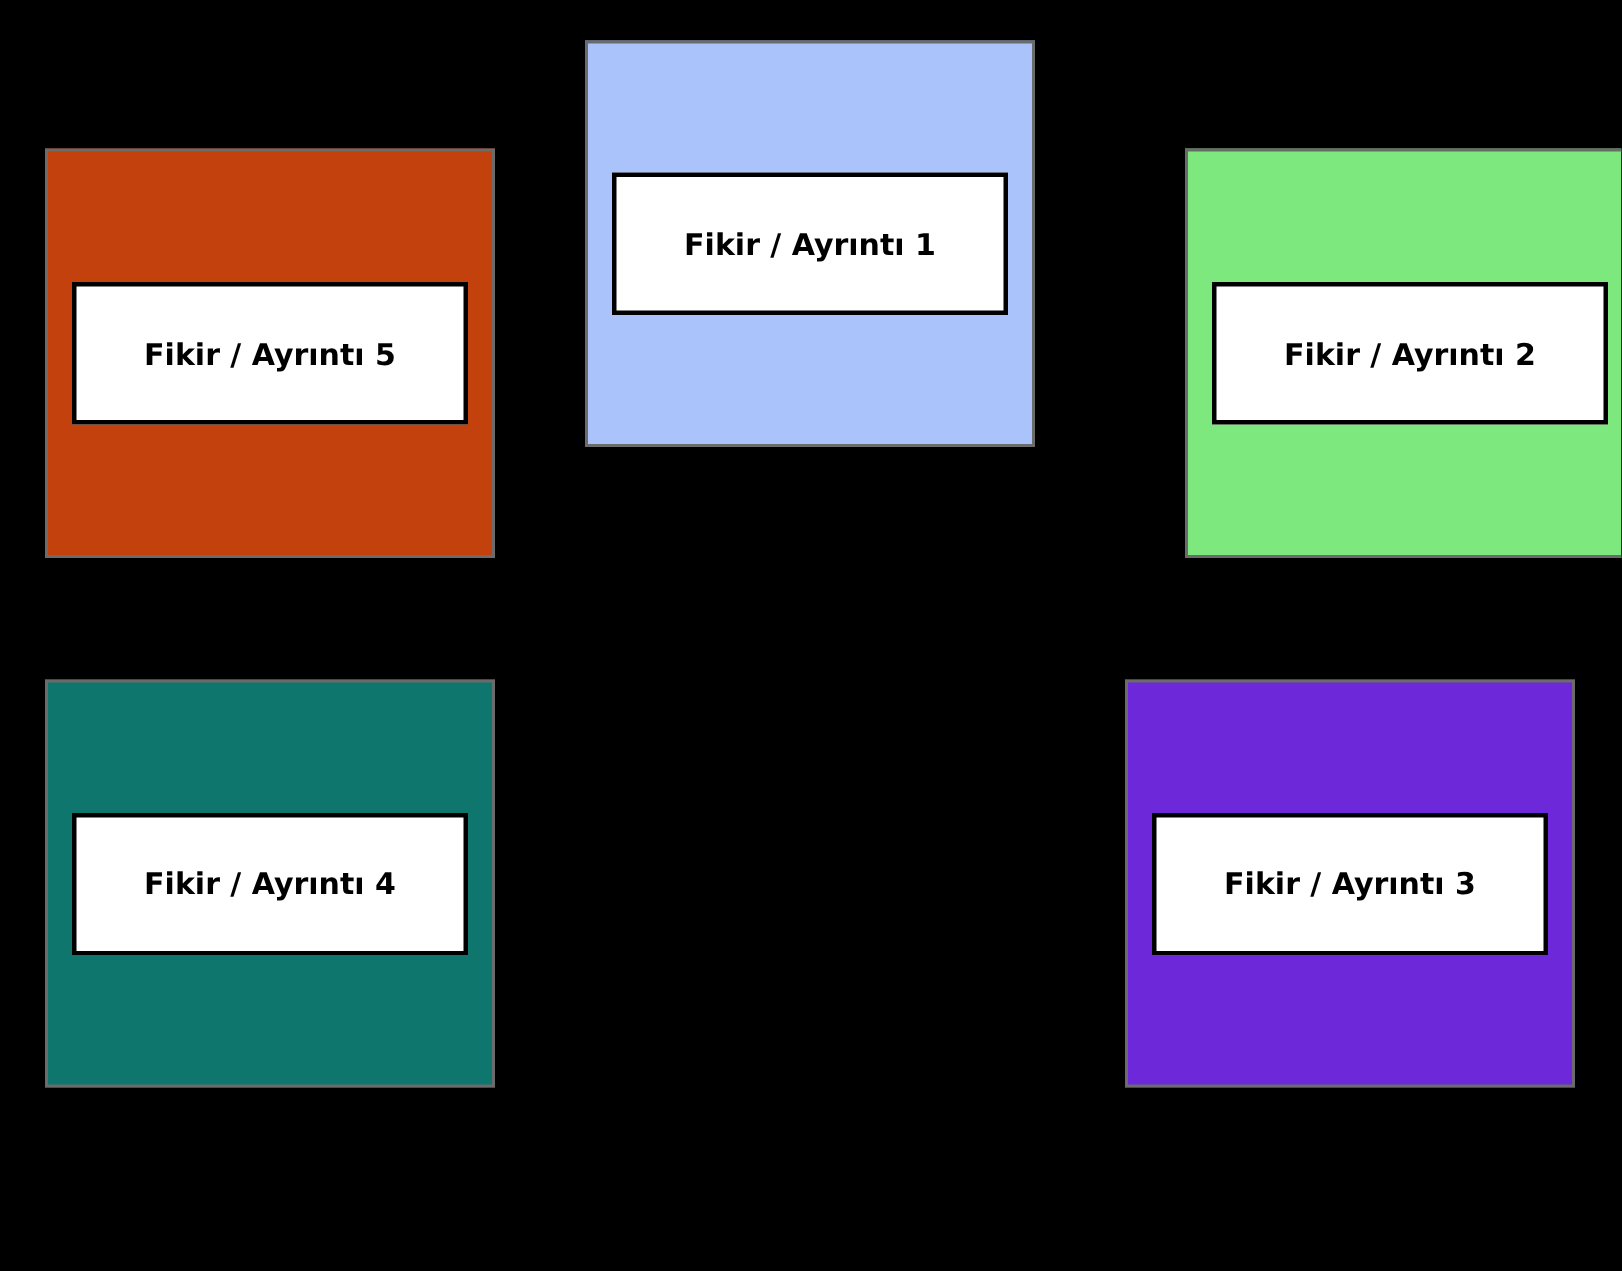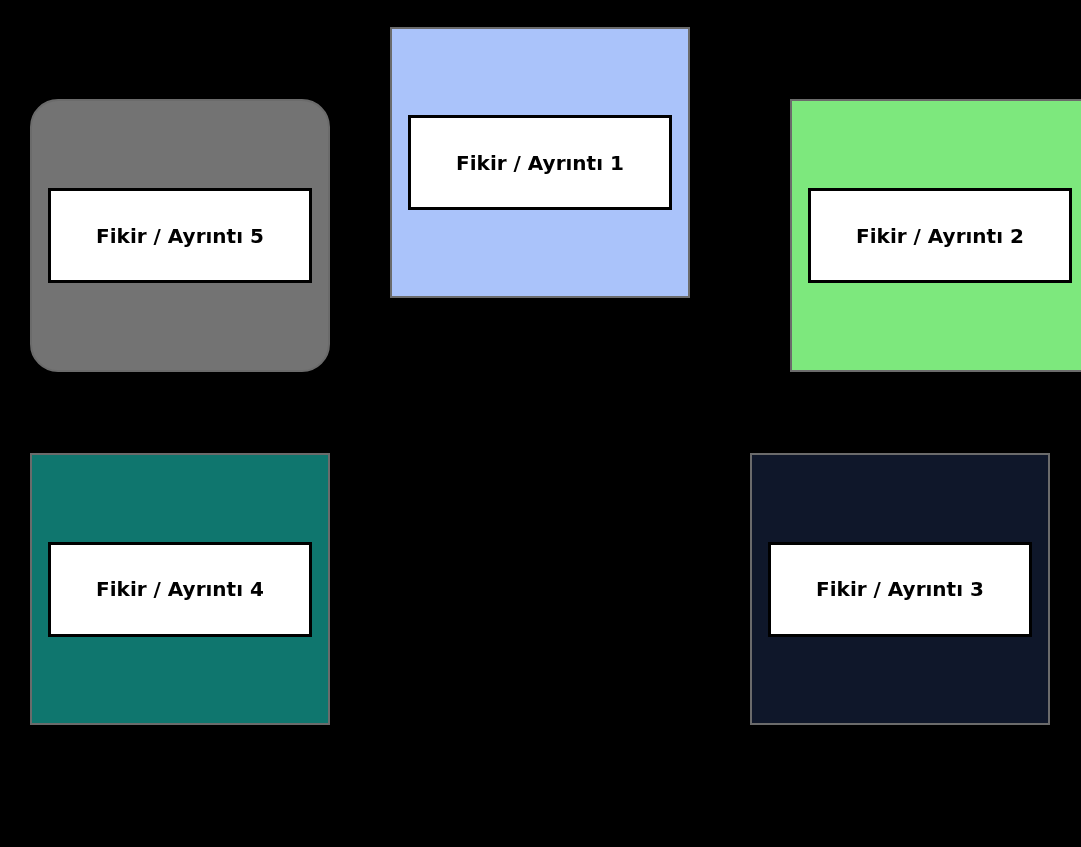--- a/index.html
+++ b/index.html
@@ -55,21 +55,21 @@
     font-weight: bold;
     color: #ffffff;
     letter-spacing: 0.5px;
   }
 </style>
 </head>
 <body>
 
 <div class="canvas">
 
-  <div class="cell pos-top-left" style="background-color: #737373; border-radius: 28px;">
+  <div class="cell pos-top-left" style="background-color: #c2410c;">
     <div class="label-box">
       <span class="label-text">Fikir / Ayrıntı 5</span>
     </div>
   </div>
 
   <div class="cell pos-top-center" style="background-color: rgb(170, 195, 250);">
     <div class="label-box">
       <span class="label-text">Fikir / Ayrıntı 1</span>
     </div>
   </div>
@@ -79,20 +79,20 @@
       <span class="label-text">Fikir / Ayrıntı 2</span>
     </div>
   </div>
 
   <div class="cell pos-bottom-left" style="background-color: #0f766e;">
     <div class="label-box">
       <span class="label-text">Fikir / Ayrıntı 4</span>
     </div>
   </div>
 
-  <div class="cell pos-bottom-right" style="background-color: #0f172a;">
+  <div class="cell pos-bottom-right" style="background-color: #6d28d9;">
     <div class="label-box">
       <span class="label-text">Fikir / Ayrıntı 3</span>
     </div>
   </div>
 
 
 </div>
 
 </body></html>

